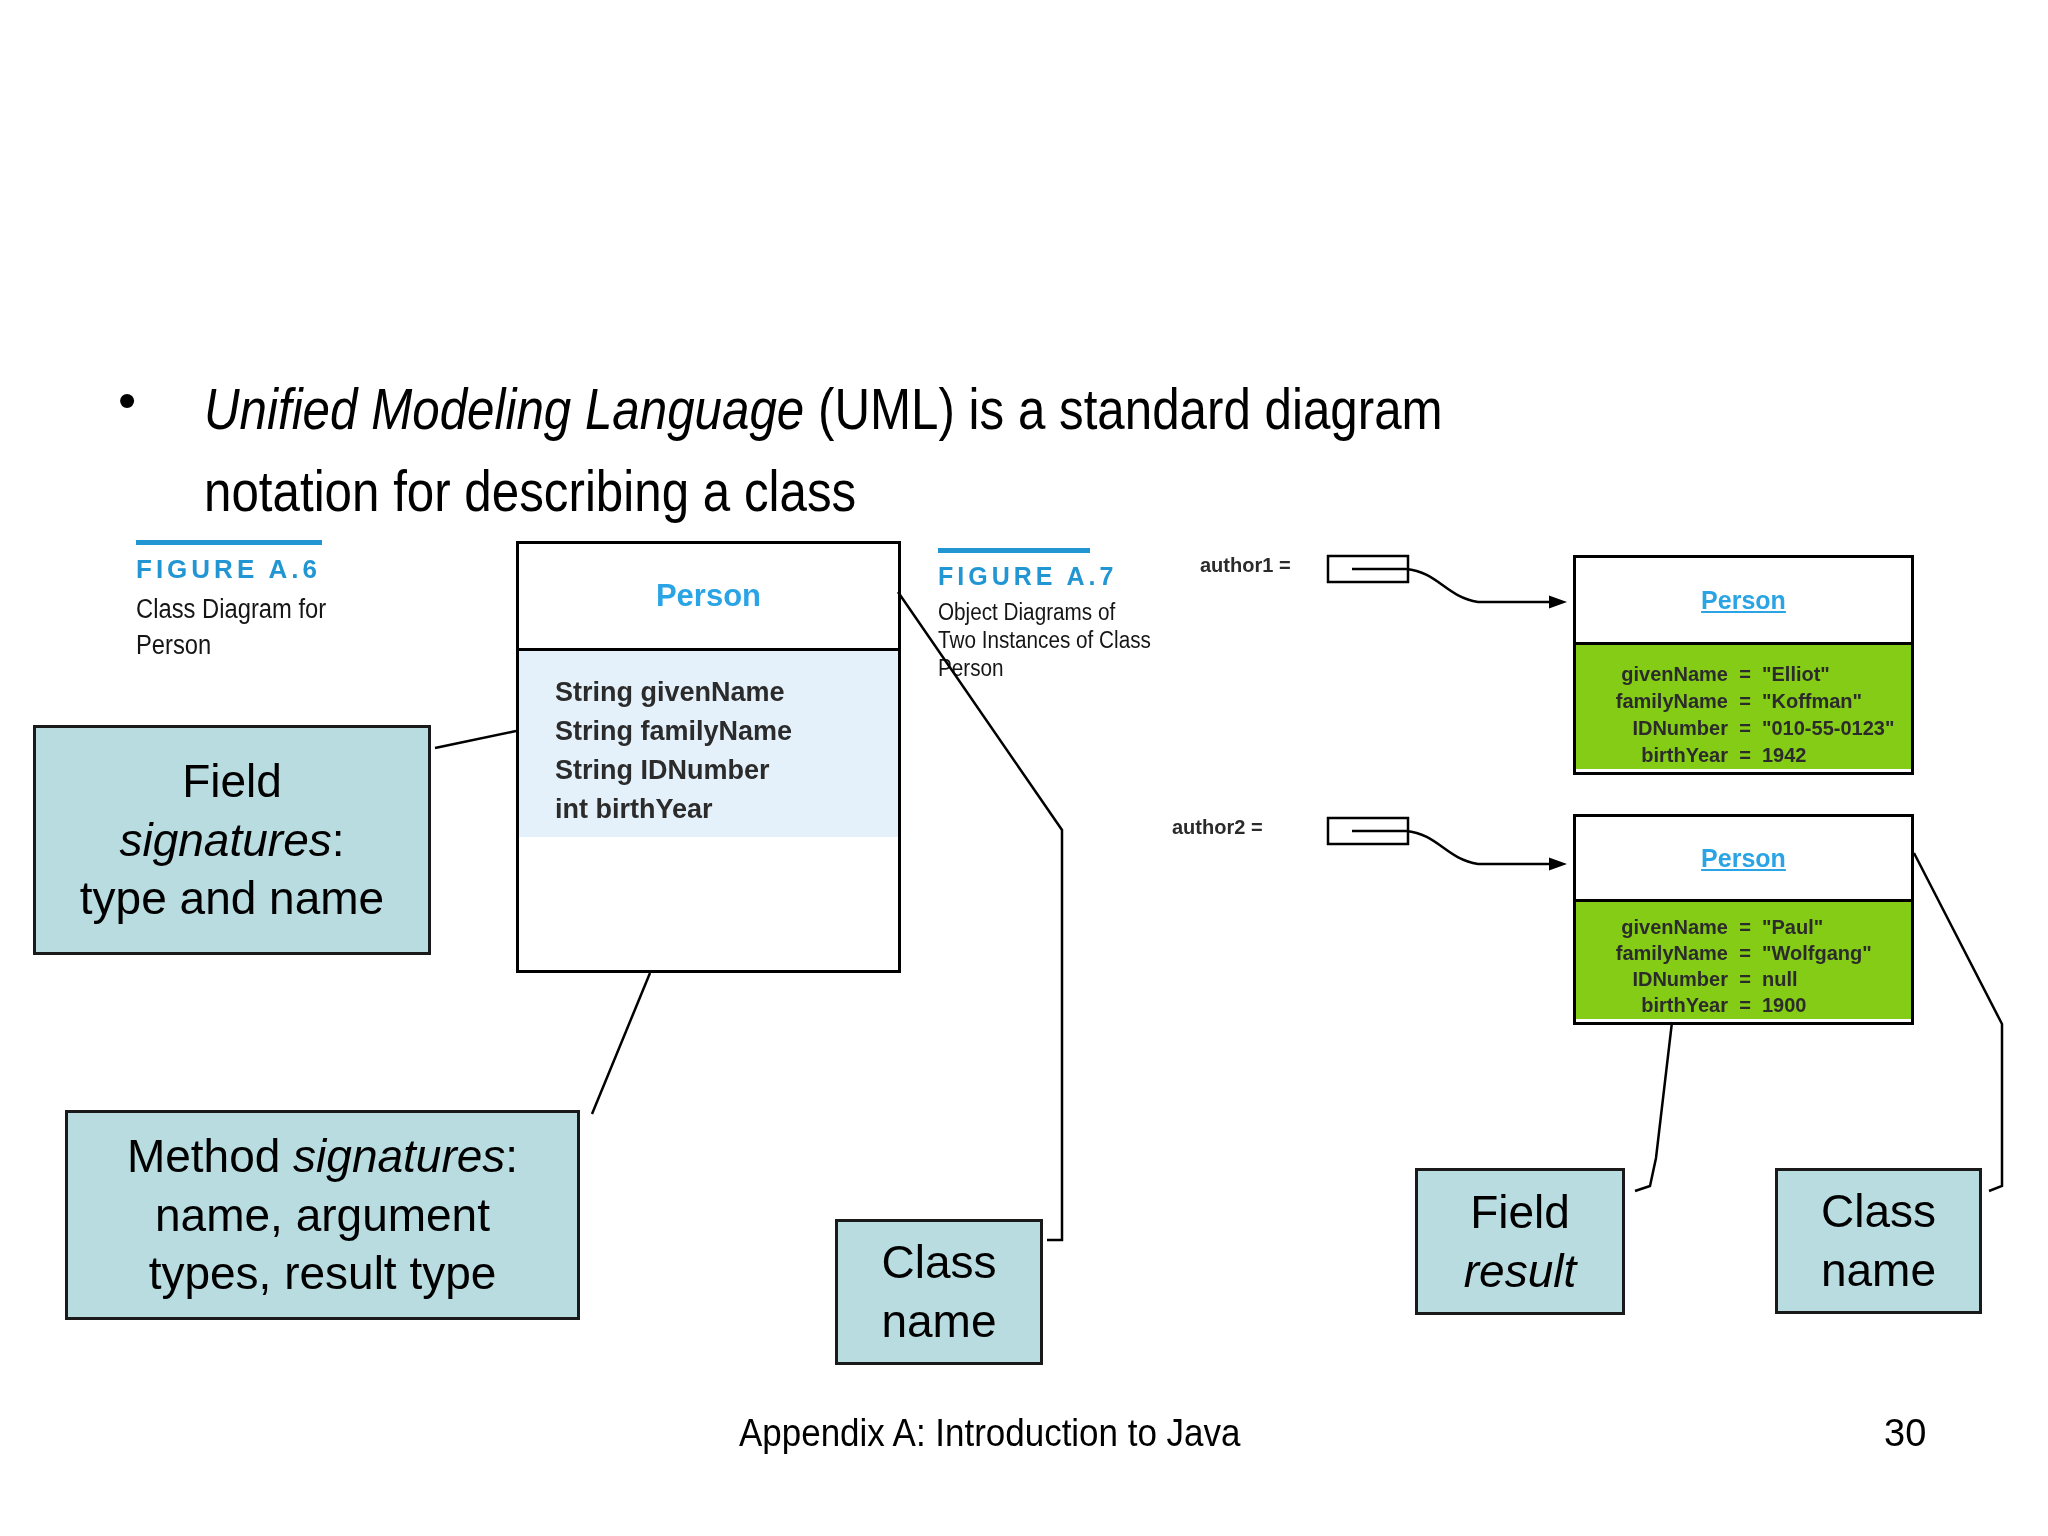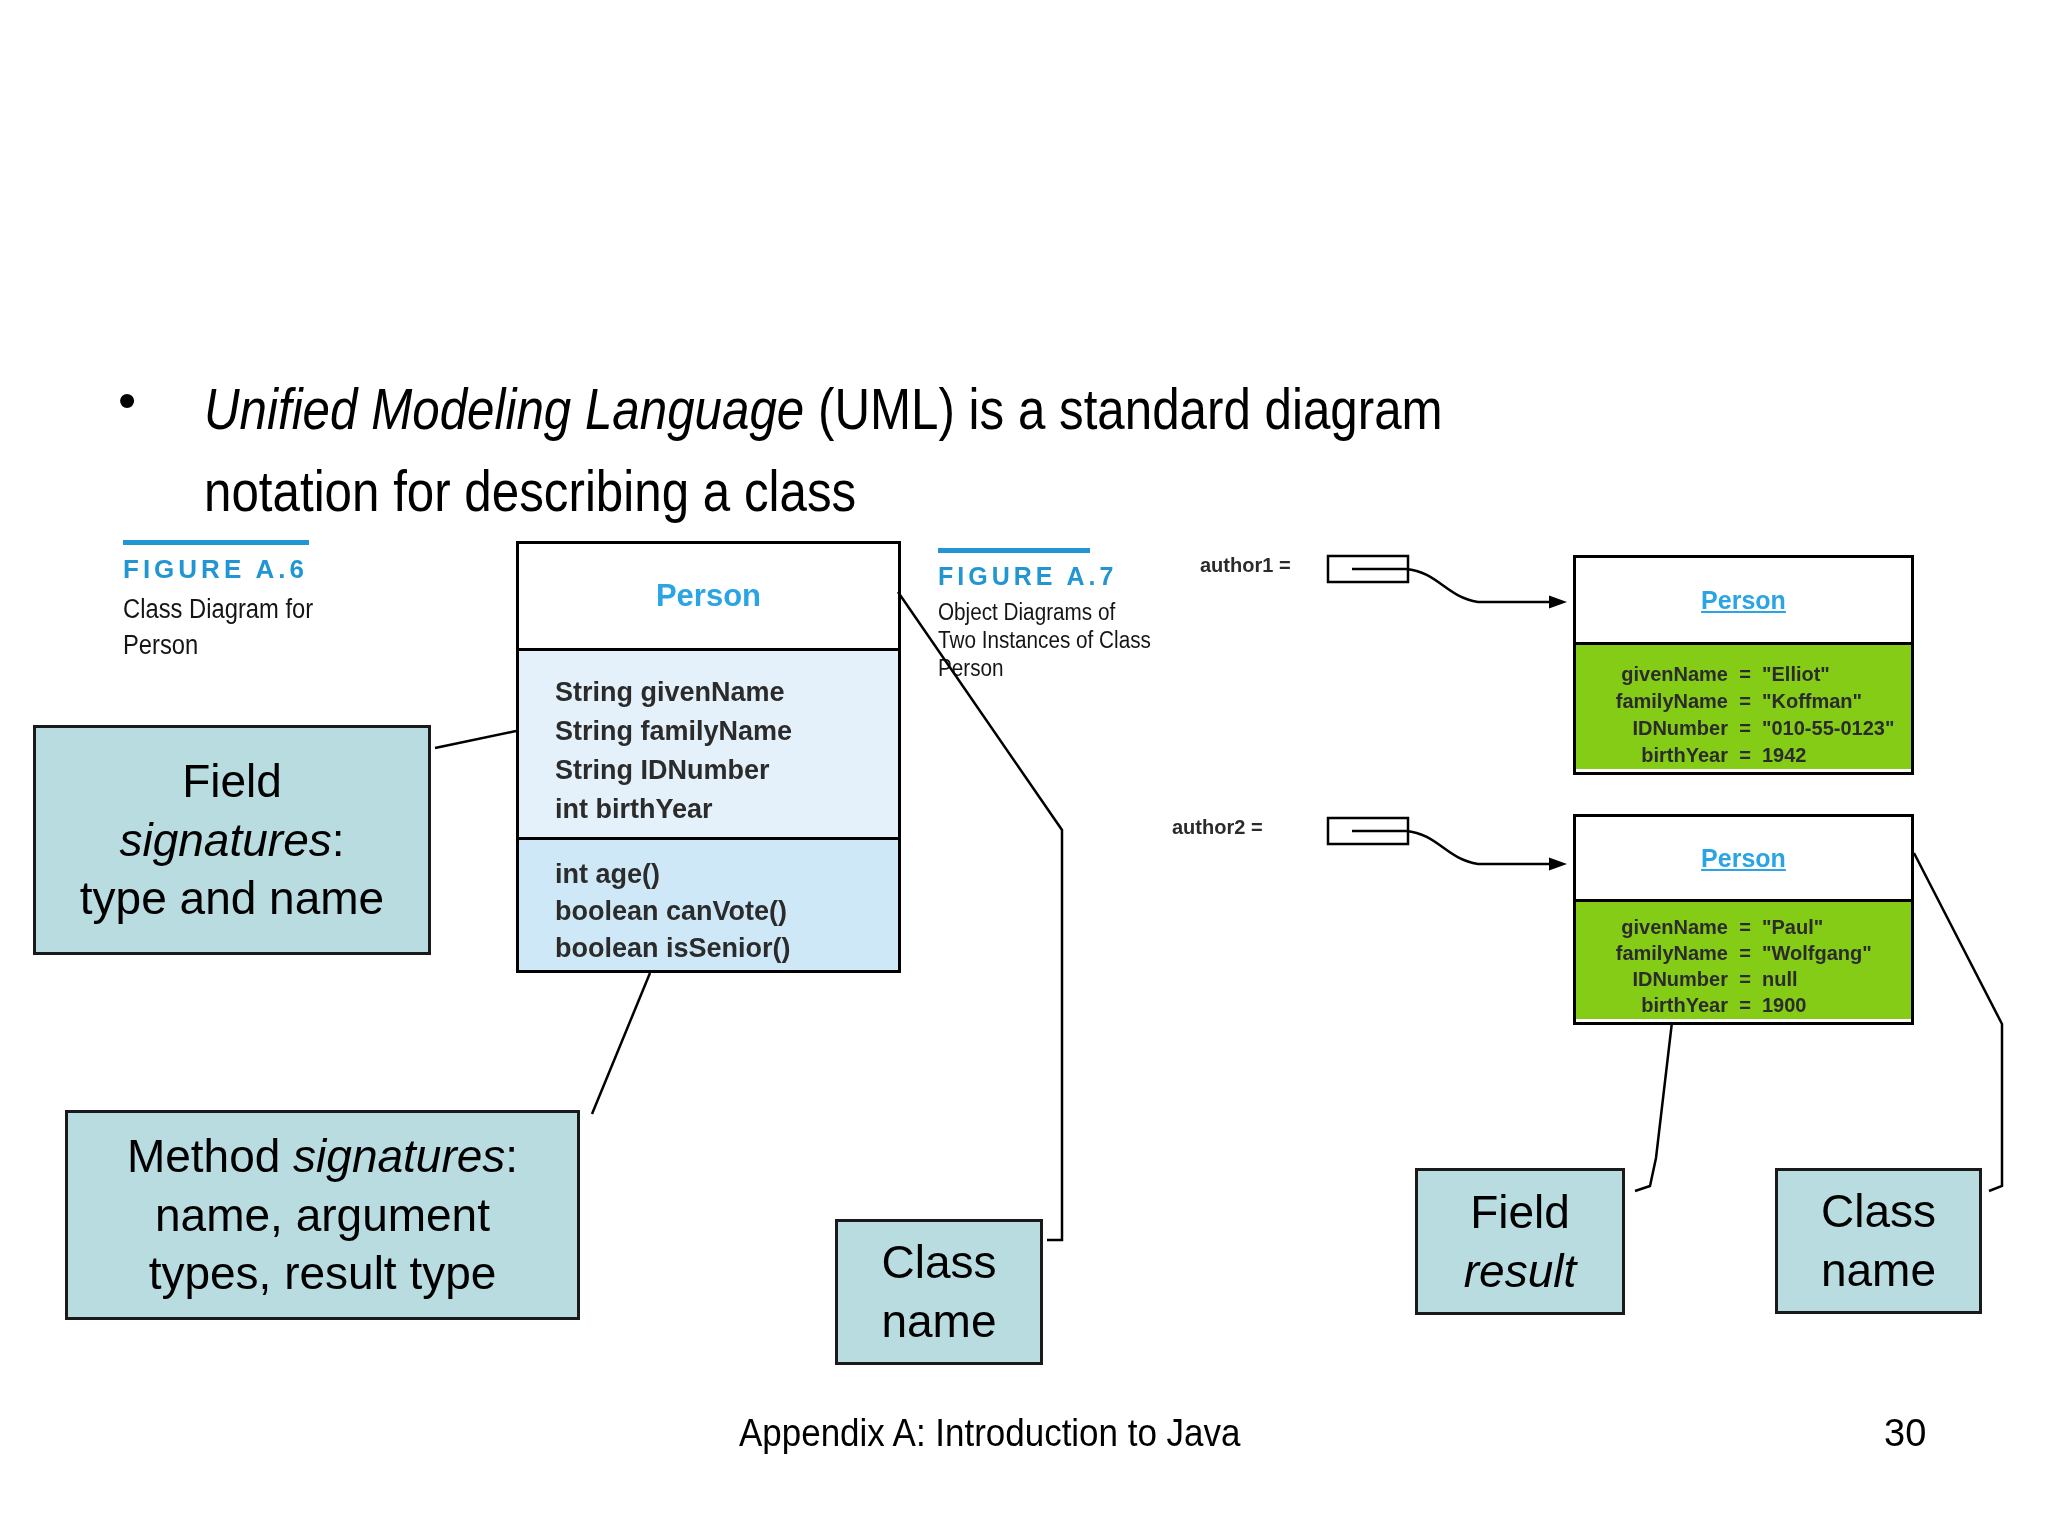--- a/index.html
+++ b/index.html
@@ -75,42 +75,37 @@
 
 
   <div class="bullet-row">
     <span class="bullet-glyph">•</span>
     <div class="bullet-text">
       <div><span class="it">Unified Modeling Language</span><span> (UML) is a standard diagram</span></div>
       <div>notation for describing a class</div>
     </div>
   </div>
 
-  <div class="figlabel-block" style="left:123px;top:540px;">
+  <div class="figlabel-block" style="left:136px;top:540px;">
     <div class="figrule" style="width:186px;"></div>
     <div class="figlabel">FIGURE A.6</div>
     <div class="figcaption">
       <div>Class Diagram for</div>
       <div>Person</div>
     </div>
   </div>
 
   <div class="classbox mono">
     <div class="hdr">Person</div>
     <div class="fields">
       <div>String givenName</div>
       <div>String familyName</div>
       <div>String IDNumber</div>
       <div>int birthYear</div>
     </div>
-    <div class="methods">
-      <div>int age()</div>
-      <div>boolean canVote()</div>
-      <div>boolean isSenior()</div>
-    </div>
   </div>
 
   <div class="figlabel-block" style="left:938px;top:548px;">
     <div class="figrule" style="width:152px;"></div>
     <div class="figlabel" style="font-size:25px;">FIGURE A.7</div>
     <div class="figcaption small">
       <div>Object Diagrams of</div>
       <div>Two Instances of Class</div>
       <div>Person</div>
     </div>

